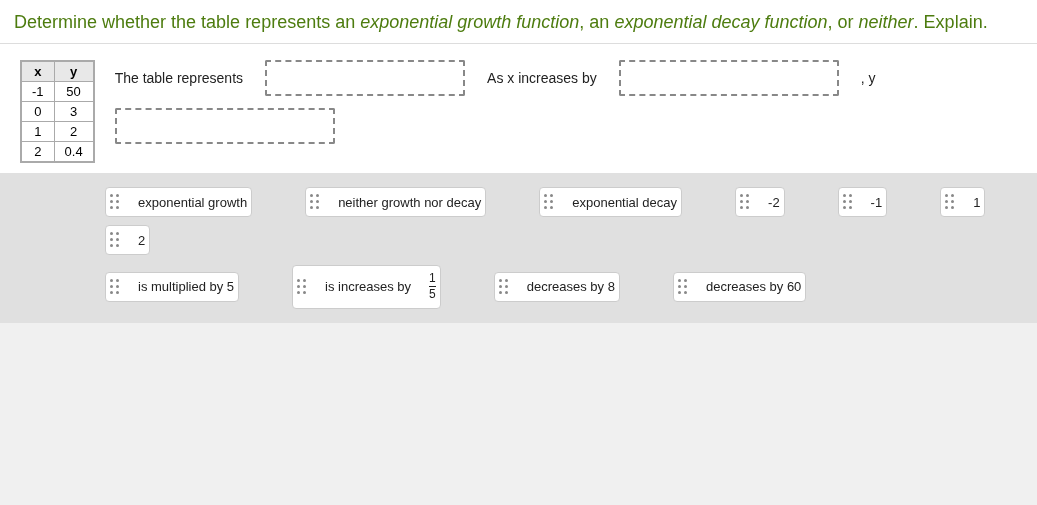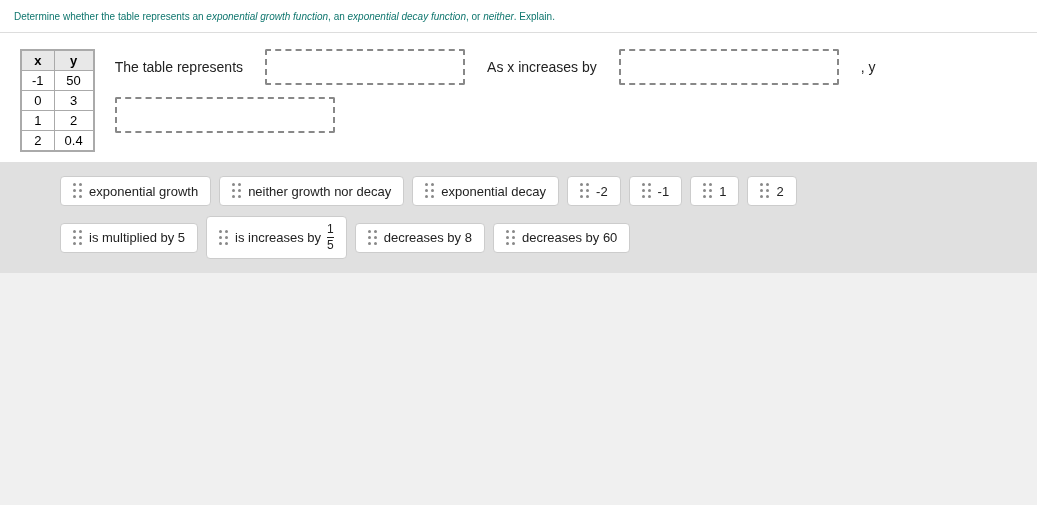--- a/index.html
+++ b/index.html
@@ -12,22 +12,22 @@
       overflow: hidden;
     }
 
     .top-bar {
       background: #fff;
       padding: 10px 14px 8px 14px;
       border-bottom: 1px solid #ddd;
     }
 
     .question-text {
-      font-size: 10px;
-      color: #0f766e;
+      font-size: 18px;
+      color: #4d7c0f;
       line-height: 1.4;
     }
 
     .question-text em {
       font-style: italic;
     }
 
     .main-content {
       background: #fff;
       padding: 16px 20px 10px 20px;
@@ -108,29 +108,30 @@
       display: flex;
       flex-direction: row;
       gap: 8px;
       flex-wrap: wrap;
       align-items: center;
     }
 
     .drag-chip {
       display: flex;
       align-items: center;
-      gap: 6px;
+      gap: 18px;
       background: #fff;
       border: 1px solid #ccc;
       border-radius: 4px;
-      padding: 6px 12px;
+      padding: 6px 4px;
       font-size: 13px;
       cursor: grab;
       color: #222;
       white-space: nowrap;
+      margin-left: 45px;
     }
 
     .drag-dots {
       display: grid;
       grid-template-columns: repeat(2, 4px);
       grid-template-rows: repeat(3, 4px);
       gap: 2px;
     }
 
     .drag-dot {

